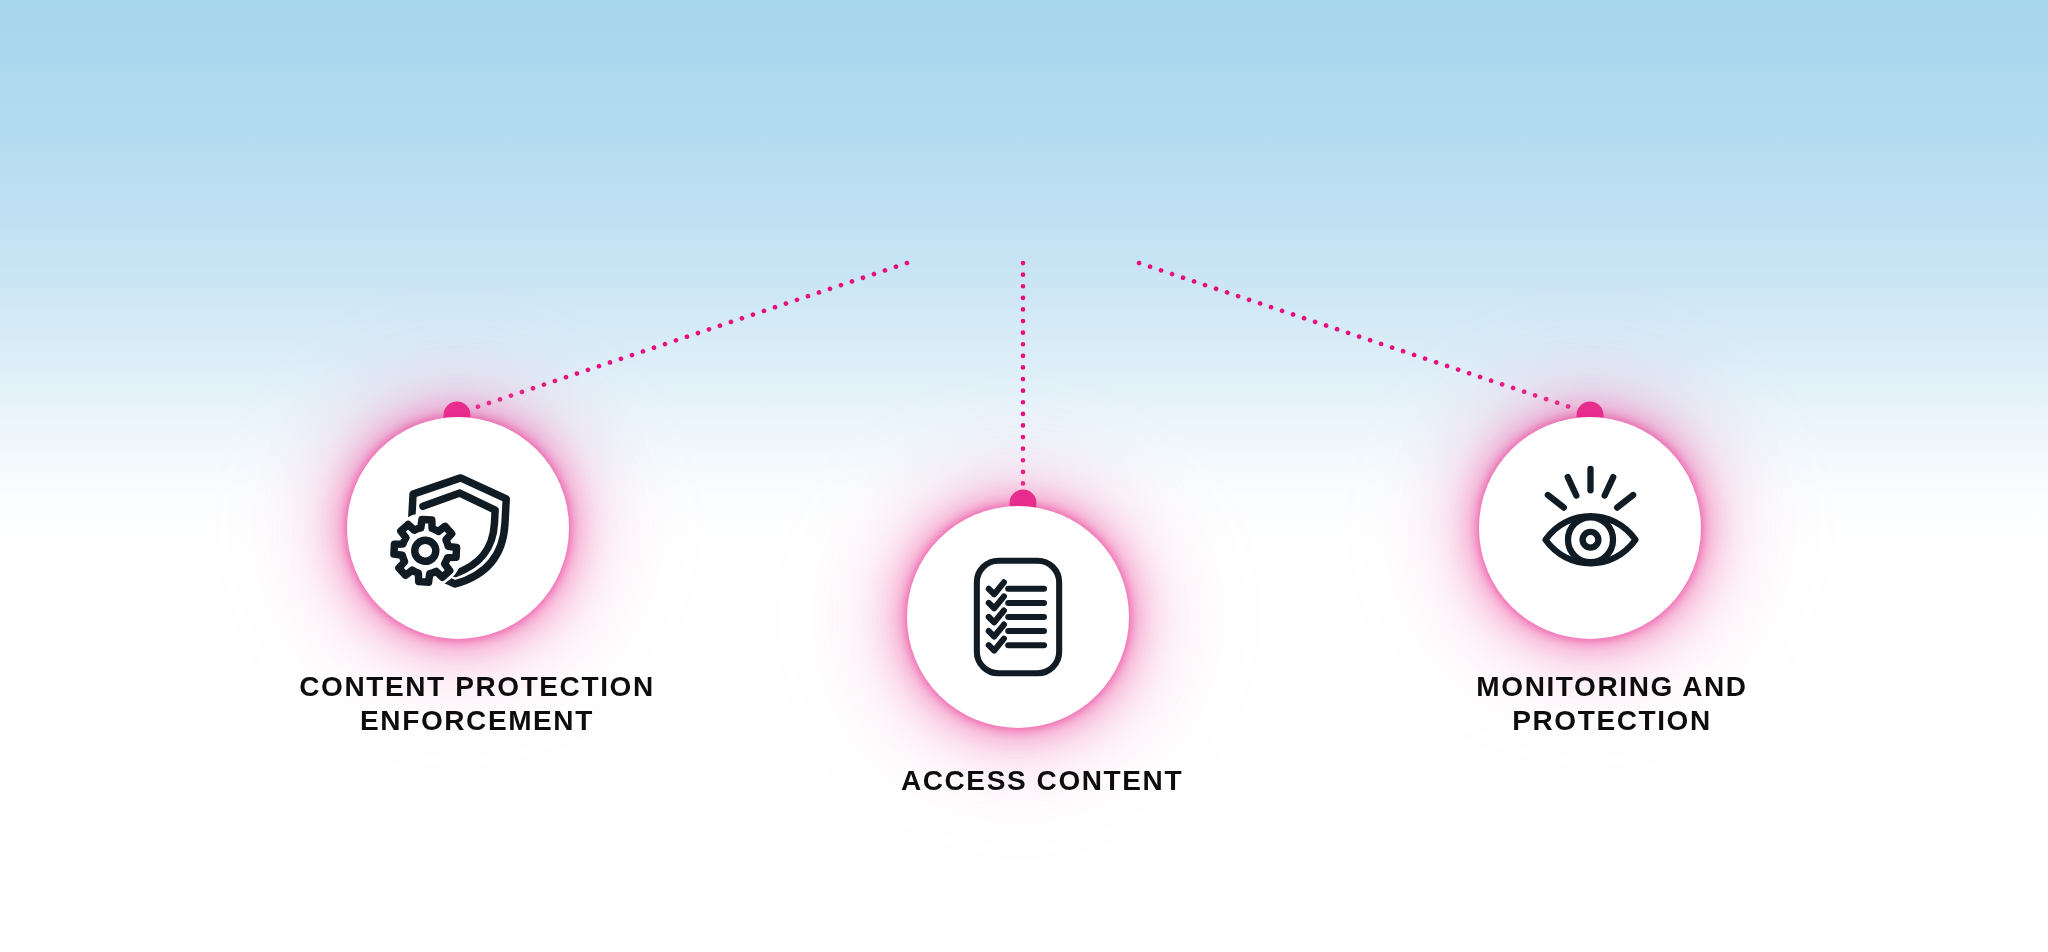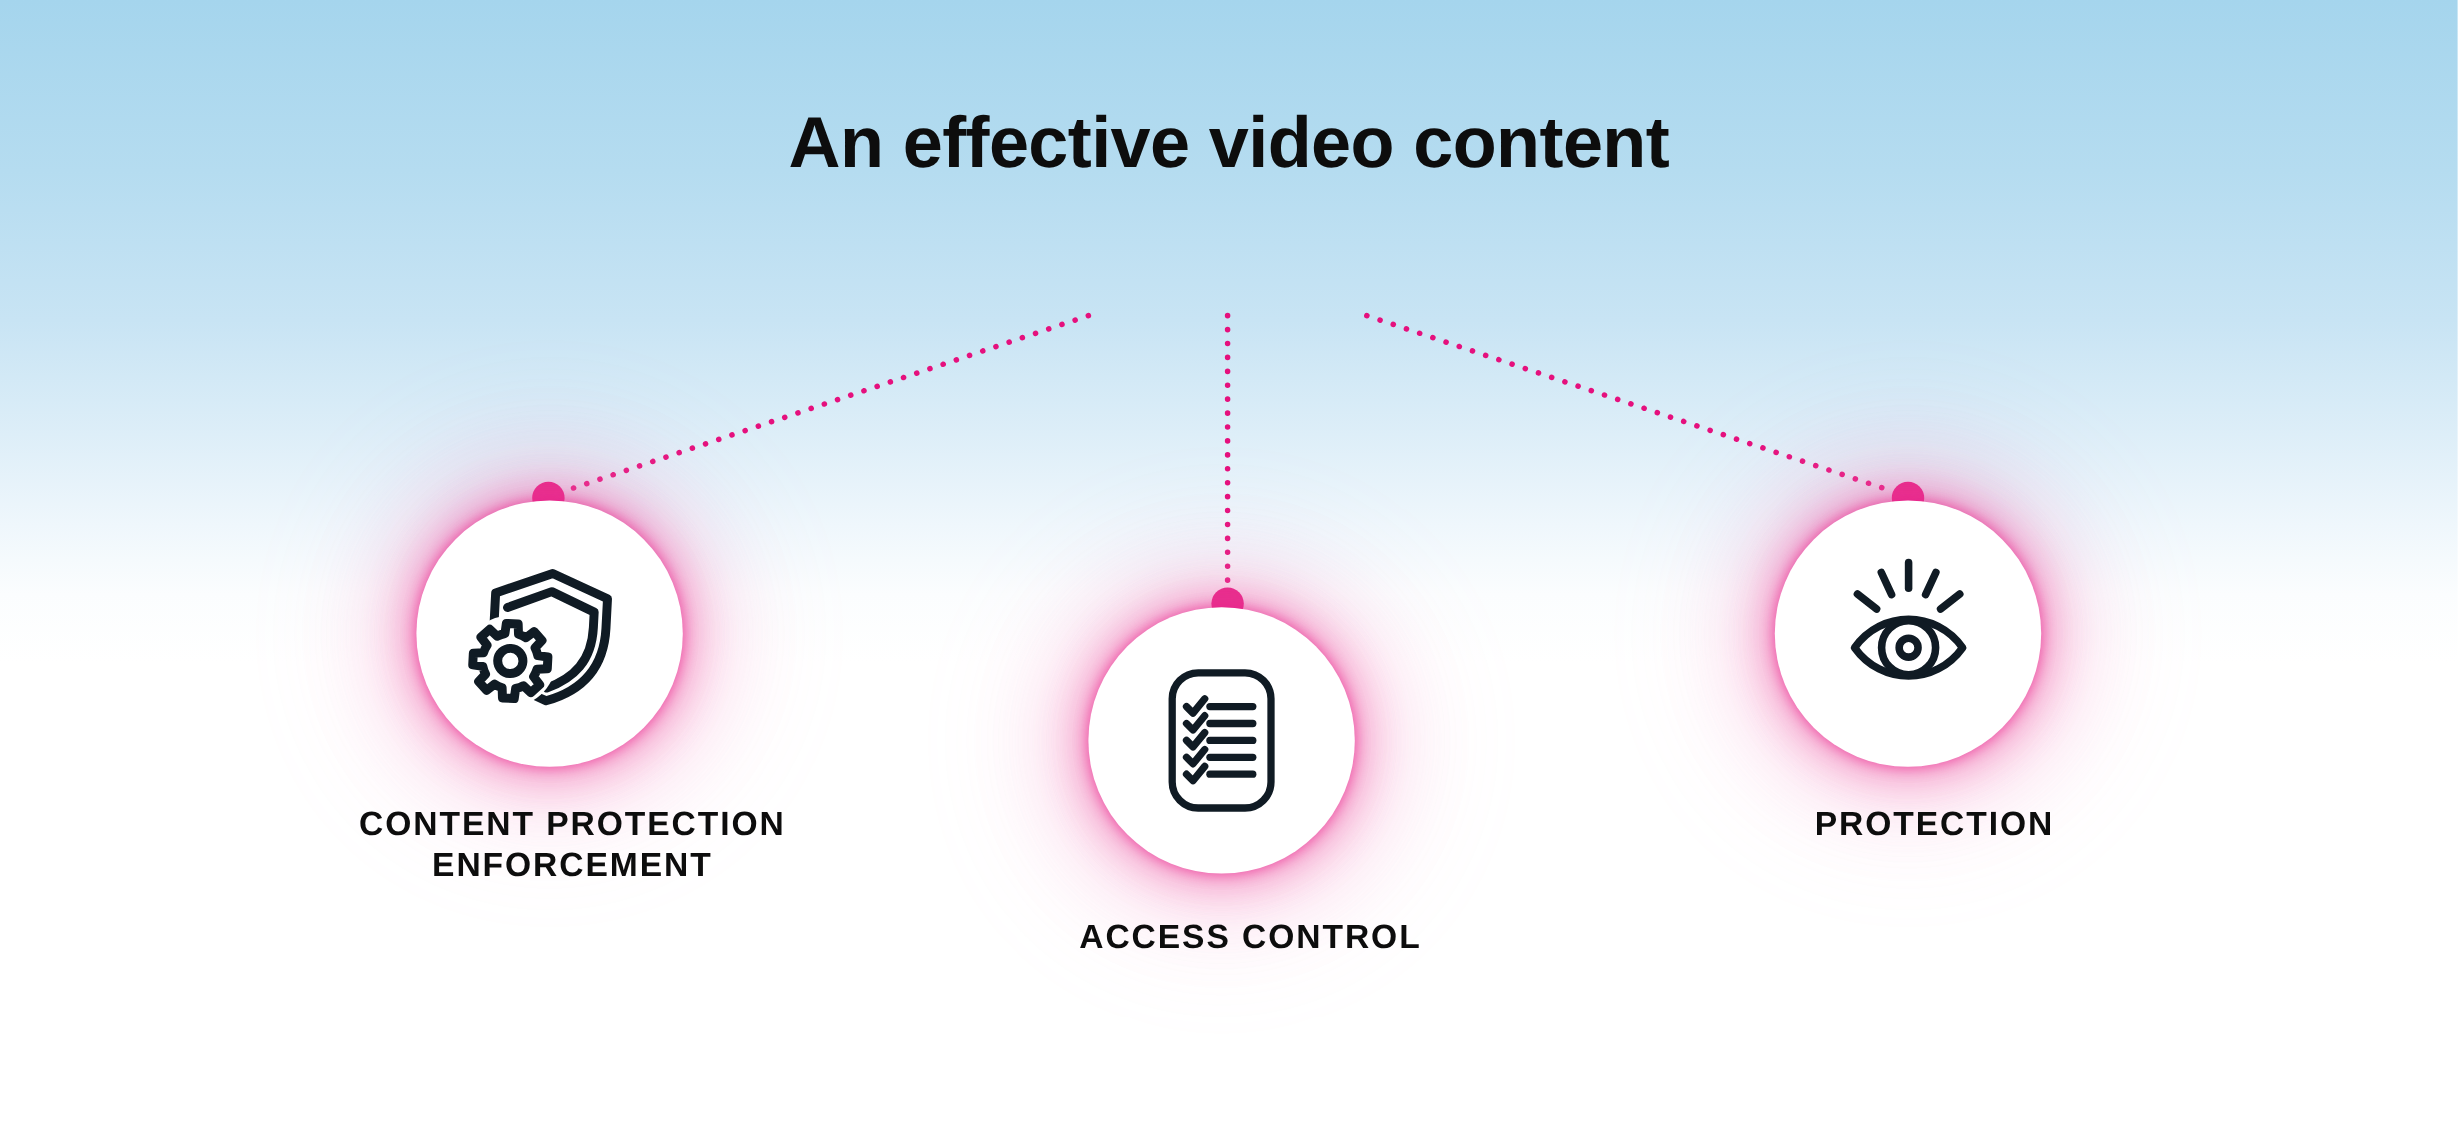--- a/index.html
+++ b/index.html
@@ -42,21 +42,20 @@
   .label-2 { left:1024px; top:764px; }
   .label-3 { left:1594px; top:670px; }
   .label-line { display:block;margin-left:36px; }
 </style>
 </head>
 <body>
 
 <div class="canvas">
 
   <h1 class="title">
-    <span class="title-line">An effective video content</span>
   </h1>
 
   <svg class="connectors" viewBox="0 0 2048 952" xmlns="http://www.w3.org/2000/svg">
     <g fill="none" stroke-width="4.6" stroke-linecap="round" stroke-dasharray="0.1 11.5" stroke="#e5107d">
       <line x1="907" y1="263" x2="468" y2="410"></line>
       <line x1="1023" y1="263" x2="1023" y2="491"></line>
       <line x1="1139" y1="263" x2="1579" y2="410"></line>
     </g>
     <g fill="#e5107d">
       <circle cx="457" cy="415" r="13.5"></circle>
@@ -119,20 +118,21 @@
       </g>
     </svg>
   </div>
 
   <div class="node-label label-1">
     <span class="label-line">CONTENT PROTECTION</span>
     <span class="label-line">ENFORCEMENT</span>
   </div>
 
   <div class="node-label label-2">
-    <span class="label-line">ACCESS CONTROL</span>
+    <span class="label-line">ACCESS CONTENT</span>
   </div>
 
   <div class="node-label label-3">
+    <span class="label-line">MONITORING AND</span>
     <span class="label-line">PROTECTION</span>
   </div>
 
 </div>
 
 </body></html>

